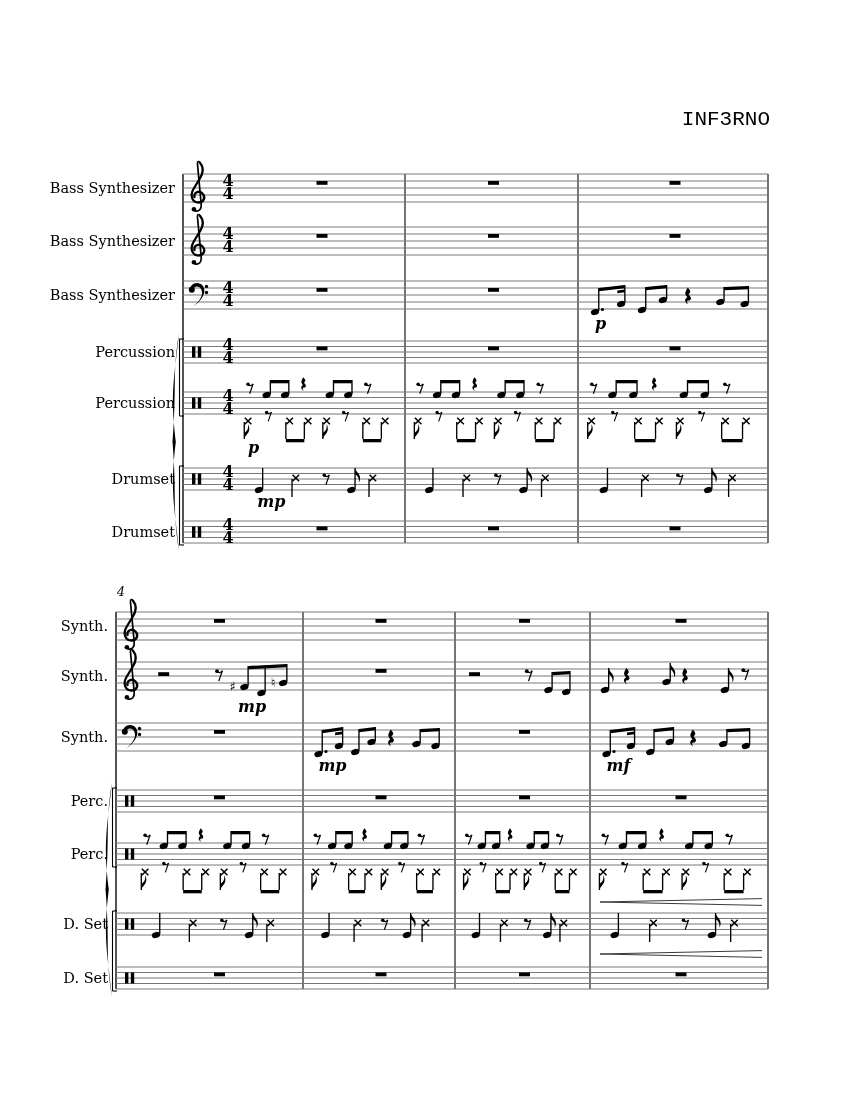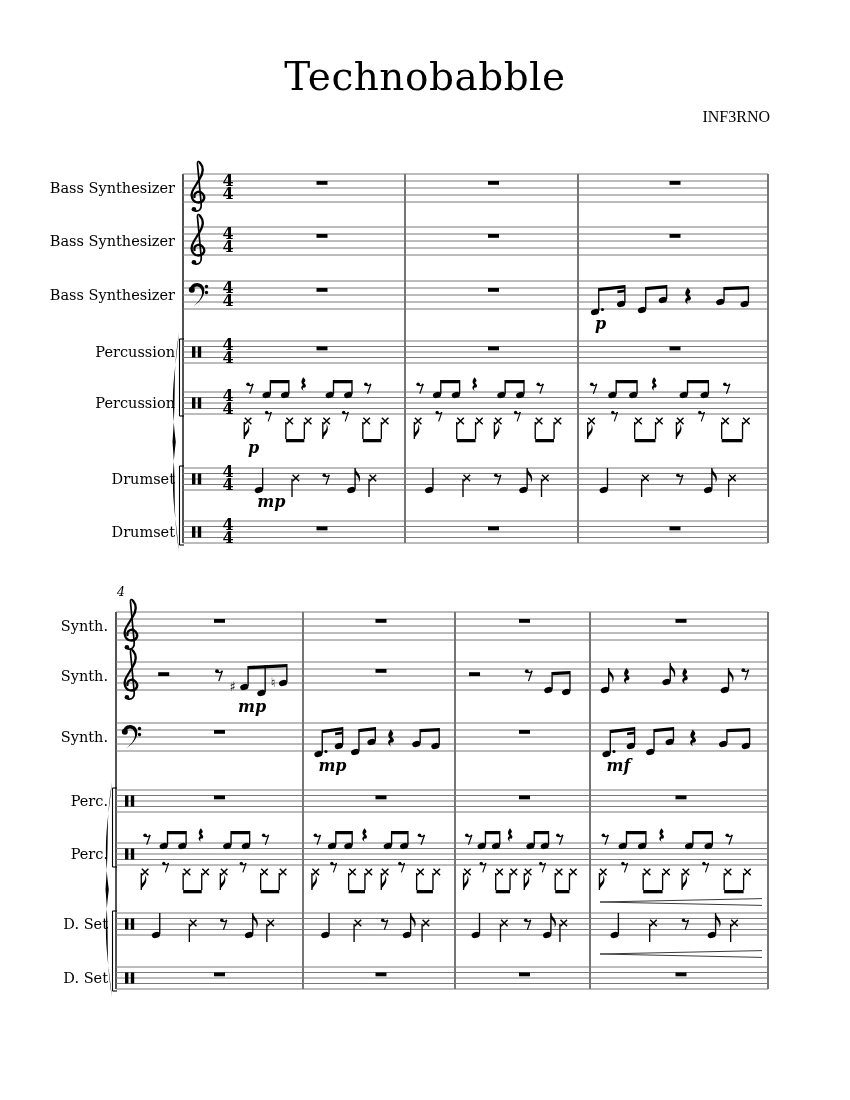--- a/index.html
+++ b/index.html
@@ -7,29 +7,28 @@
     position:relative;width:850px;height:1100px;background:#ffffff;
     font-family:"DejaVu Serif", serif; overflow:hidden; margin:0 auto;
   }
   .title{
     position:absolute; top:54px; left:0; right:0; margin:0;
     text-align:center; font-size:39px; font-weight:400; color:#000;
     font-family:"DejaVu Serif", serif; letter-spacing:0.5px;
   }
   .composer{
     position:absolute; top:108px; right:80px;
-    font-size:16px; color:#000; font-family:Liberation Serif, serif;
+    font-size:21px; color:#000; font-family:Liberation Mono, monospace;
   }
   svg.score{position:absolute; left:0; top:0;}
 </style>
 </head>
 <body>
 
 <div class="page">
-  <h1 class="title">Technobabble</h1>
   <div class="composer">INF3RNO</div>
   <svg id="score-svg" class="score" width="850" height="1100" viewBox="0 0 850 1100">
       <g>
         <line x1="183" y1="174" x2="183" y2="543" stroke="#1a1a1a" stroke-width="1.5"></line>
         <line x1="405" y1="174" x2="405" y2="543" stroke="#1a1a1a" stroke-width="1.2"></line>
         <line x1="578" y1="174" x2="578" y2="543" stroke="#1a1a1a" stroke-width="1.2"></line>
         <line x1="768" y1="174" x2="768" y2="543" stroke="#1a1a1a" stroke-width="1.2"></line>
         <path d="M 179 333 C 172 376.6 177 387.5 172.5 442 C 177 496.5 172 507.4 179 551 C 174 503.04 170 489.96 175.8 442 C 170 394.04 174 380.96 179 333 Z" fill="#000000"></path>
         <g>
           <line x1="179.5" y1="339" x2="179.5" y2="416" stroke="#000000" stroke-width="1.1"></line>

